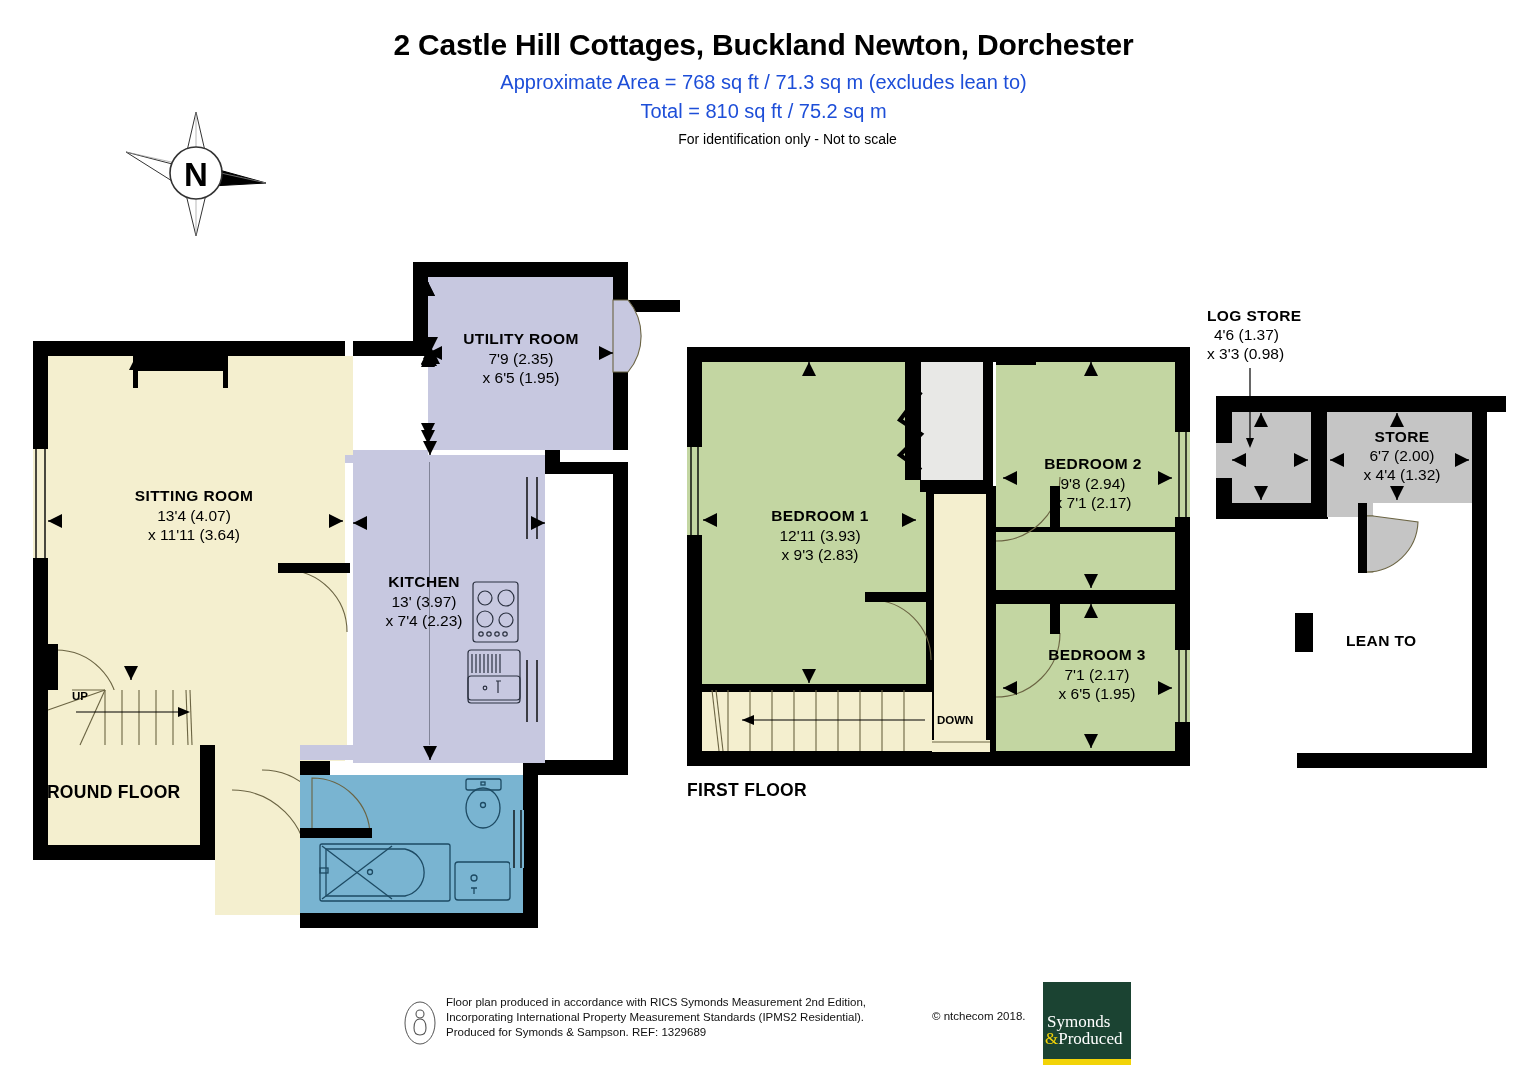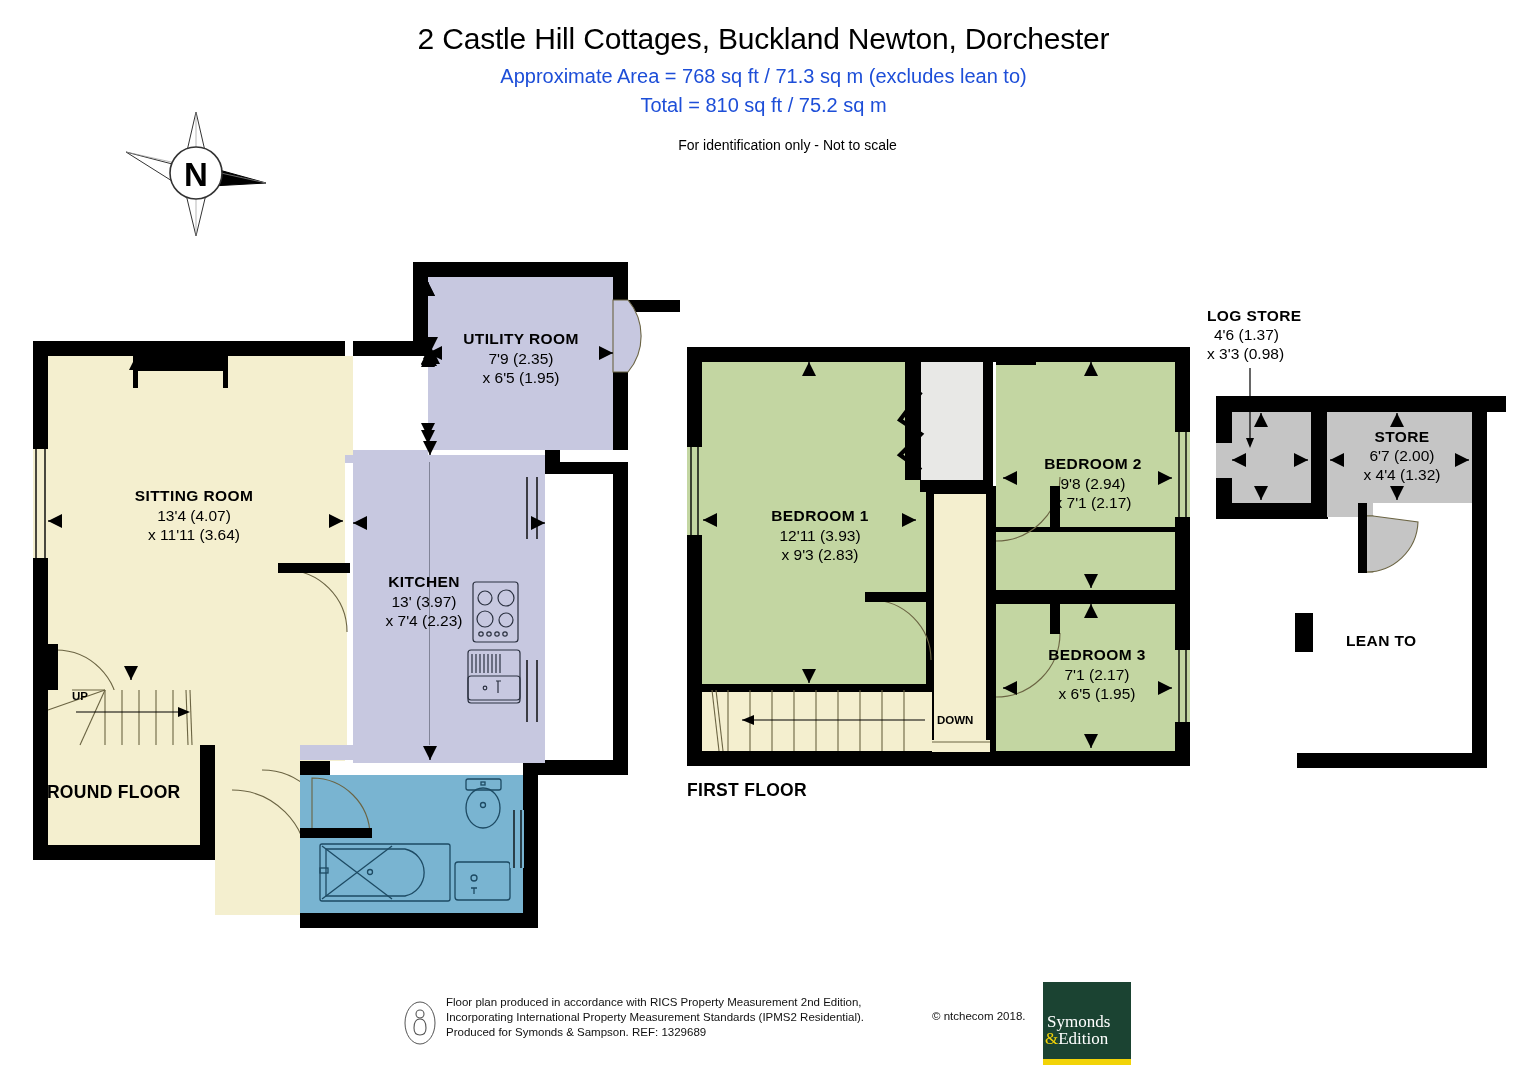--- a/index.html
+++ b/index.html
@@ -17,35 +17,35 @@
   }
   .header {
     position: absolute;
     left: 0;
     top: 0;
     width: 1527px;
     text-align: center;
   }
   .title {
     font-size: 30px;
-    font-weight: normal;
+    font-weight: bold;
     letter-spacing: -0.2px;
-    margin-top: 22px;
+    margin-top: 28px;
     color: #000;
   }
   .subline {
     font-size: 20px;
     margin-top: 9px;
     color: #1d4ed8;
   }
   .subline.s2 { margin-top: 6px; }
   .subline.s3 { margin-top: 6px; }
   .notescale {
     font-size: 14px;
-    margin-top: 20px;
+    margin-top: 8px;
     color: #000;
     padding-left: 48px;
   }
   #plan-svg {
     position: absolute;
     left: 0;
     top: 0;
   }
   .rmlabel {
     font-family: "Liberation Sans", sans-serif;
@@ -614,23 +614,23 @@
 
 </svg>
 
 <div class="footer">
   <svg class="rics-icon" viewBox="0 0 32 44">
     <ellipse cx="16" cy="22" rx="15" ry="21" fill="none" stroke="#555" stroke-width="1"></ellipse>
     <circle cx="16" cy="13" r="4" fill="none" stroke="#555" stroke-width="1.1"></circle>
     <path d="M16,18 C11,18 10,22 10,27 C10,32 12,34 16,34 C20,34 22,32 22,27 C22,22 21,18 16,18 Z" fill="none" stroke="#555" stroke-width="1.1"></path>
   </svg>
   <div class="footer-text">
-    <span class="footer-line">Floor plan produced in accordance with RICS Property Measurement 2nd Edition,</span>
+    <span class="footer-line">Floor plan produced in accordance with RICS Symonds Measurement 2nd Edition,</span>
     <span class="footer-line">Incorporating International Property Measurement Standards (IPMS2 Residential).</span>
     <span class="footer-line">Produced for Symonds &amp; Sampson.   REF: 1329689</span>
   </div>
   <div class="copy">© ntchecom 2018.</div>
   <div class="logo">
     <div class="logo-l1">Symonds</div>
-    <div class="logo-l2"><span class="logo-amp">&amp;</span><span>Edition</span></div>
+    <div class="logo-l2"><span class="logo-amp">&amp;</span><span>Produced</span></div>
   </div>
   <div class="logo-bar"></div>
 </div>
 
 </body></html>

